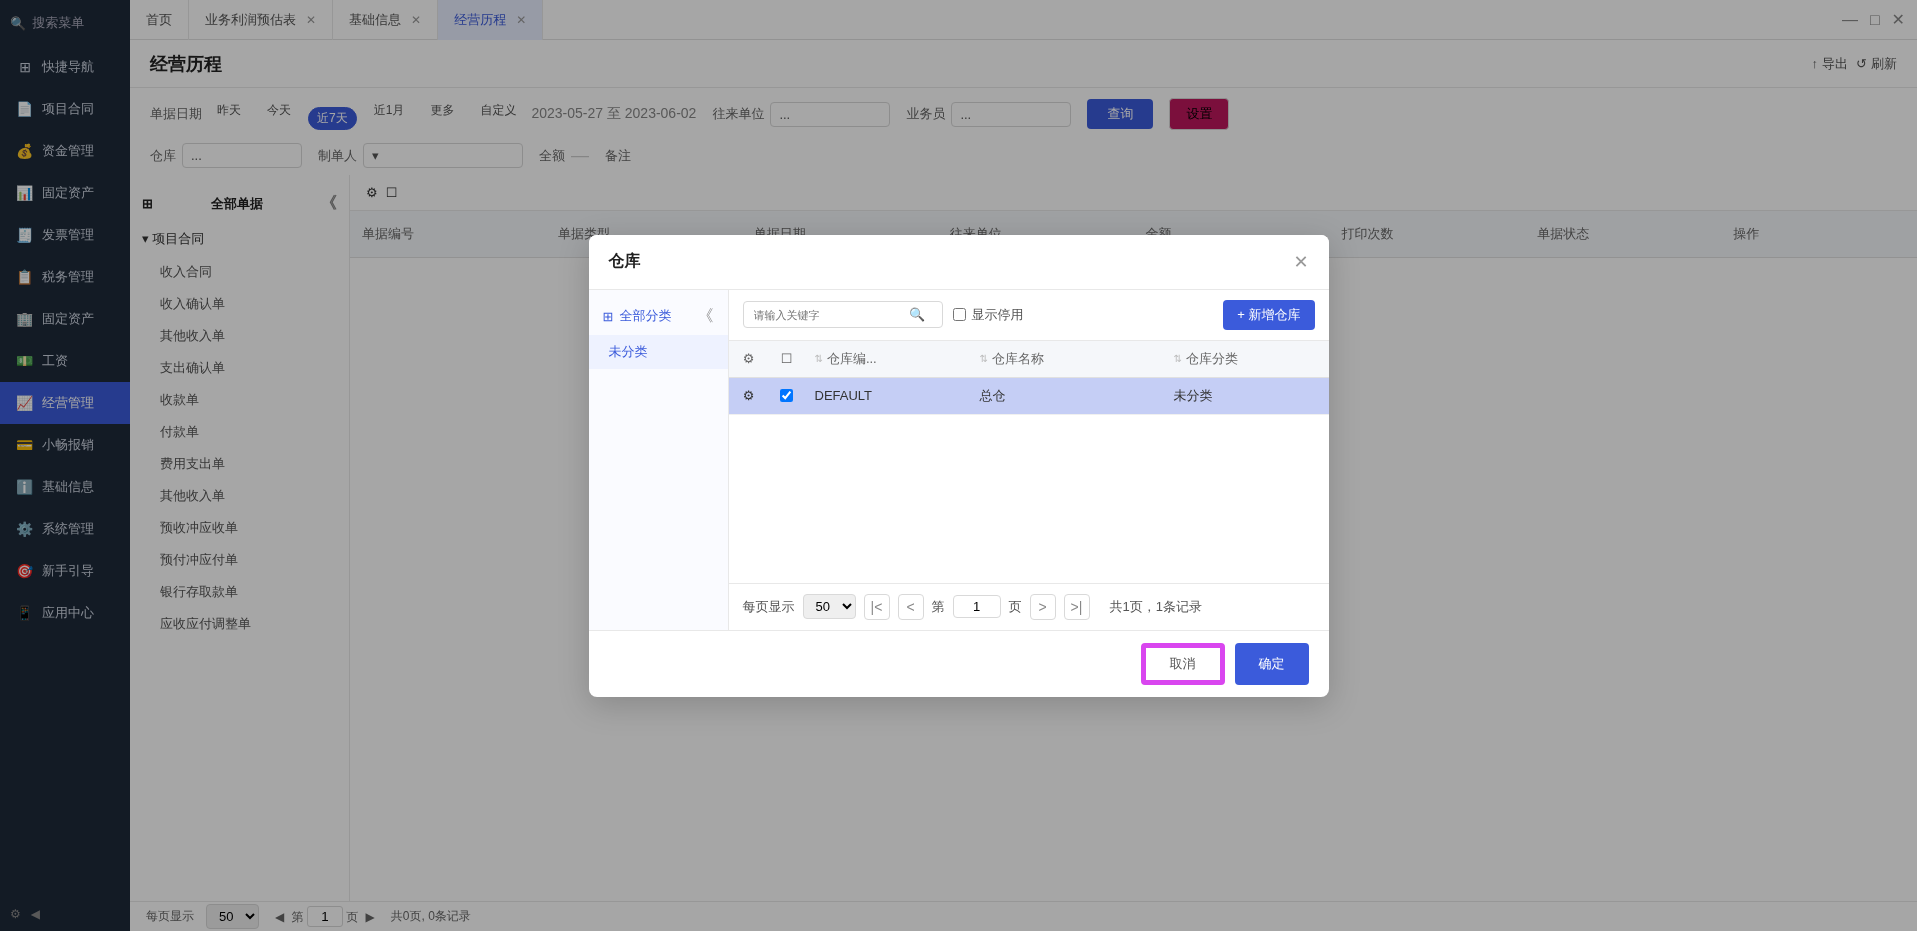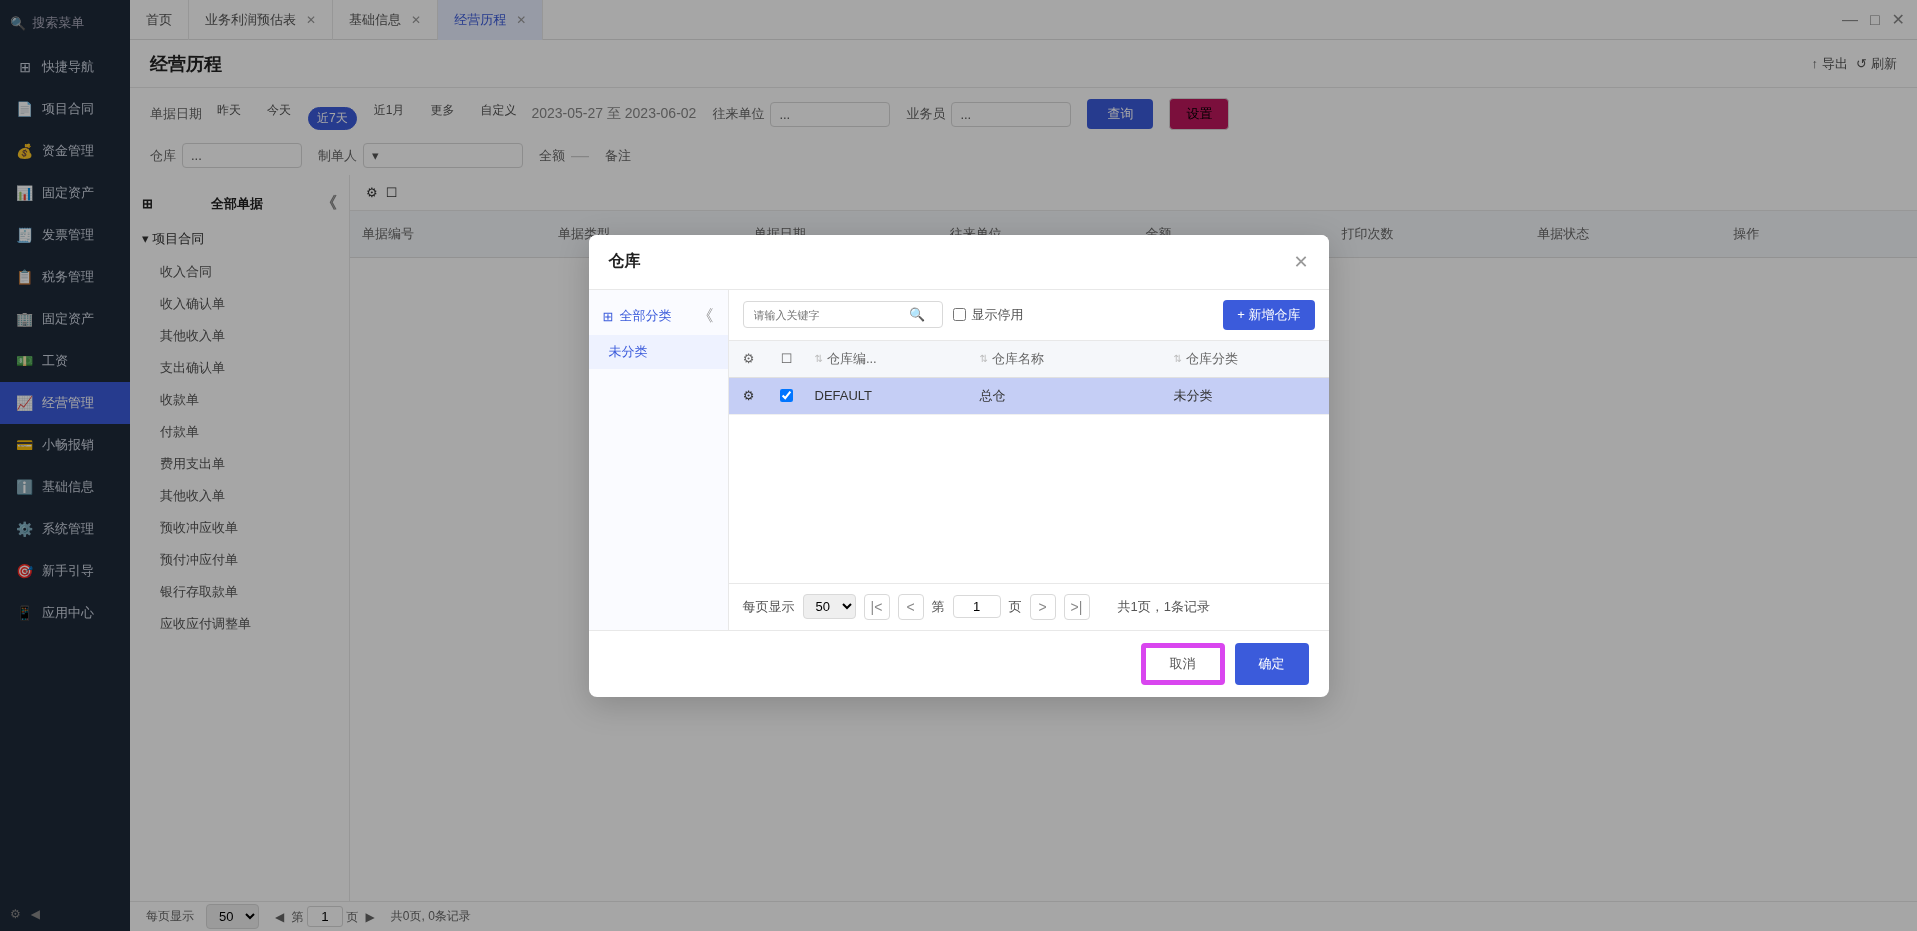--- a/index.html
+++ b/index.html
@@ -460,21 +460,21 @@
           <select class="page-size-select">
             <option>50</option>
           </select>
           <button class="page-nav-btn">|&lt;</button>
           <button class="page-nav-btn">&lt;</button>
           <span>第</span>
           <input type="text" class="page-num-input" value="1" style="">
           <span>页</span>
           <button class="page-nav-btn">&gt;</button>
           <button class="page-nav-btn">&gt;|</button>
-          <span style="margin-left:20px;">共1页，1条记录</span>
+          <span style="margin-left:12px;">共1页，1条记录</span>
         </div>
       </div>
     </div>
     <div class="dialog-footer">
       <button class="btn-cancel">取消</button>
       <button class="btn-confirm">确定</button>
     </div>
   </div>
 </div>
 

